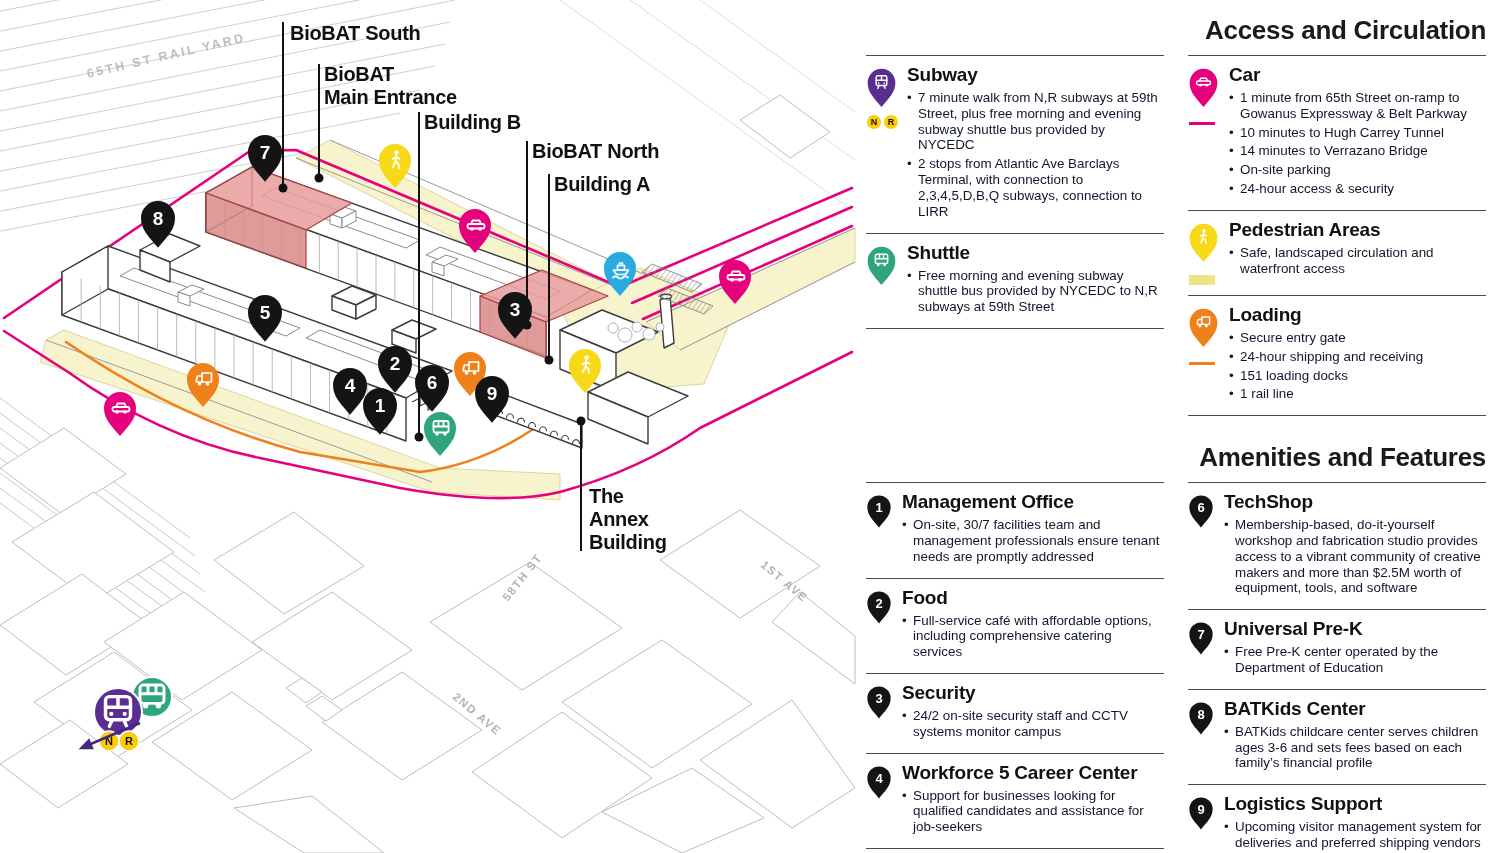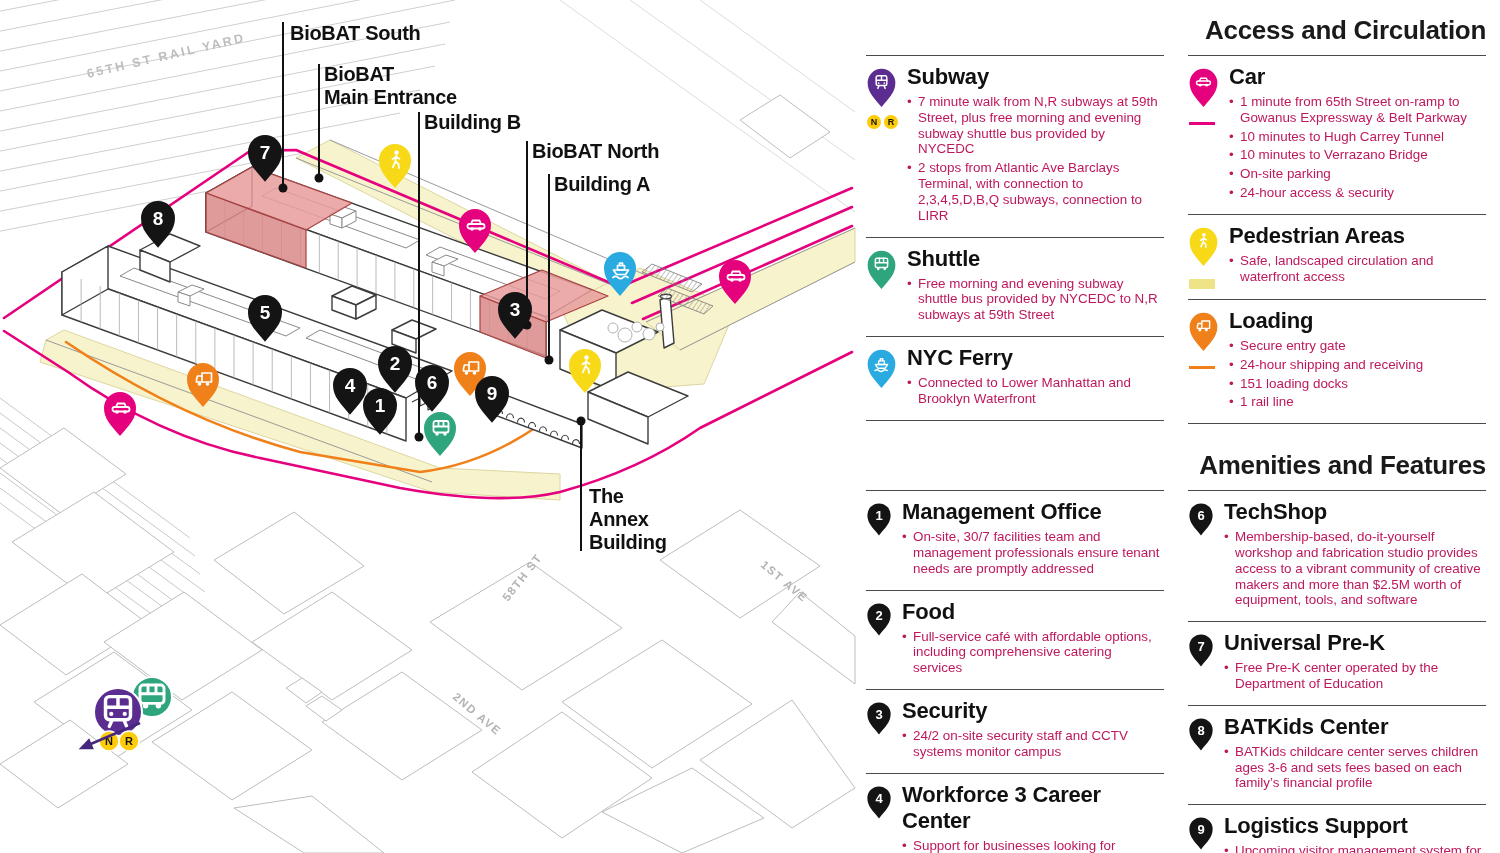--- a/index.html
+++ b/index.html
@@ -8,23 +8,23 @@
   #map-wrap{position:absolute;left:0;top:0;width:860px;height:853px;}
   #panel{position:absolute;left:866px;top:0;width:620px;}
   h2.sec-title{font-size:26px;font-weight:bold;color:#1a1a1a;margin:15px 0 9px;letter-spacing:-0.3px;text-align:right;}
   h2.sec-title.amen{margin-top:26px;}
   .cols{display:flex;gap:24px;align-items:flex-start;}
   .col{flex:1;border-bottom:1px solid #4a4a4a;min-width:0;}
   .acc-item,.am-item{border-top:1px solid #4a4a4a;padding:8px 0 10px;display:flex;}
   .acc-icon{width:41px;flex:none;display:flex;flex-direction:column;align-items:flex-start;padding-top:3px;}
   .am-icon{width:36px;flex:none;padding-top:3px;}
   .item-body{flex:1;min-width:0;}
-  .item-title{font-size:22px;font-weight:bold;color:#111;margin:0 0 4px;letter-spacing:-0.2px;}
+  .item-title{font-size:19px;font-weight:bold;color:#111;margin:0 0 4px;letter-spacing:-0.2px;}
   ul.bul{margin:0;padding:0;list-style:none;}
-  ul.bul li{font-size:13.4px;line-height:1.18;color:#be185d;padding-left:11px;position:relative;margin-bottom:3px;}
+  ul.bul li{font-size:13.4px;line-height:1.18;color:#0f172a;padding-left:11px;position:relative;margin-bottom:3px;}
   ul.bul li::before{content:"\2022";position:absolute;left:0;top:0;}
   .badges{display:flex;gap:3px;margin-top:6px;margin-left:1px;}
   .badge{width:14px;height:14px;border-radius:50%;background:#fccc0a;color:#111;font-size:9px;font-weight:bold;display:flex;align-items:center;justify-content:center;}
   .swatch-line{width:26px;height:3px;margin-top:13px;margin-left:1px;}
   .swatch-bar{width:26px;height:10px;margin-top:11px;margin-left:1px;}
   svg text{font-family:"Liberation Sans",sans-serif;}
 </style>
 </head>
 <body>
 
@@ -435,50 +435,36 @@
     <use href="#g-bus" x="-12" y="-12.5" width="24" height="24"></use>
               </svg>
             </div>
             <div class="item-body">
               <h3 class="item-title">Shuttle</h3>
               <ul class="bul">
                 <li>Free morning and evening subway shuttle bus provided by NYCEDC to N,R subways at 59th Street</li>
               </ul>
             </div>
           </div>
-          <div class="acc-item">
-            <div class="acc-icon">
-              <svg width="31" height="42" viewBox="-19 -19 38 51">
-    <path d="M0,29.75 C-9.35,18.4 -17,11.9 -17,0 A17,17 0 1 1 17,0 C17,11.9 9.35,18.4 0,29.75 Z" fill="#29abe2"></path>
-    <use href="#g-ferry" x="-12" y="-12.5" width="24" height="24"></use>
-              </svg>
-            </div>
-            <div class="item-body">
-              <h3 class="item-title">NYC Ferry</h3>
-              <ul class="bul">
-                <li>Connected to Lower Manhattan and Brooklyn Waterfront</li>
-              </ul>
-            </div>
-          </div>
         </div>
       <div class="col" id="access-col-1">
           <div class="acc-item">
             <div class="acc-icon">
               <svg width="31" height="42" viewBox="-19 -19 38 51">
     <path d="M0,29.75 C-9.35,18.4 -17,11.9 -17,0 A17,17 0 1 1 17,0 C17,11.9 9.35,18.4 0,29.75 Z" fill="#e5007d"></path>
     <use href="#g-car" x="-12" y="-12.5" width="24" height="24"></use>
               </svg>
               <div class="swatch-line" style="background: rgb(229, 0, 125);"></div>
             </div>
             <div class="item-body">
               <h3 class="item-title">Car</h3>
               <ul class="bul">
                 <li>1 minute from 65th Street on-ramp to Gowanus Expressway &amp; Belt Parkway</li>
                 <li>10 minutes to Hugh Carrey Tunnel</li>
-                <li>10 minutes to Verrazano Bridge</li>
+                <li>14 minutes to Verrazano Bridge</li>
                 <li>On-site parking</li>
                 <li>24-hour access &amp; security</li>
               </ul>
             </div>
           </div>
           <div class="acc-item">
             <div class="acc-icon">
               <svg width="31" height="42" viewBox="-19 -19 38 51">
     <path d="M0,29.75 C-9.35,18.4 -17,11.9 -17,0 A17,17 0 1 1 17,0 C17,11.9 9.35,18.4 0,29.75 Z" fill="#f7d917"></path>
     <use href="#g-walker" x="-12" y="-12.5" width="24" height="24"></use>
@@ -551,21 +537,21 @@
                 <li>24/2 on-site security staff and CCTV systems monitor campus</li>
               </ul>
             </div>
           </div>
           <div class="am-item">
             <div class="am-icon"><svg width="26" height="35" viewBox="-19 -19 38 51">
     <path d="M0,29.75 C-9.35,18.4 -17,11.9 -17,0 A17,17 0 1 1 17,0 C17,11.9 9.35,18.4 0,29.75 Z" fill="#141414"></path>
     <text y="6.5" text-anchor="middle" font-size="19" font-weight="bold" fill="#fff">4</text>
               </svg></div>
             <div class="item-body">
-              <h3 class="item-title">Workforce 3 Career Center</h3>
+              <h3 class="item-title">Workforce 5 Career Center</h3>
               <ul class="bul">
                 <li>Support for businesses looking for qualified candidates and assistance for job-seekers</li>
               </ul>
             </div>
           </div>
           <div class="am-item"></div>
         </div>
       <div class="col" id="amen-col-1">
           <div class="am-item">
             <div class="am-icon"><svg width="26" height="35" viewBox="-19 -19 38 51">

